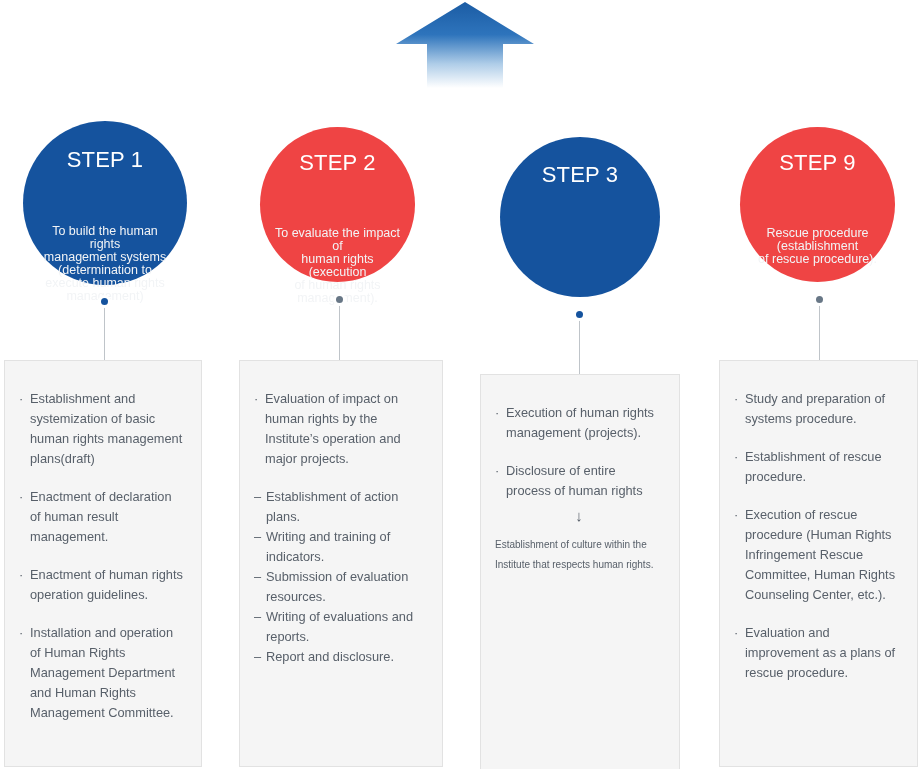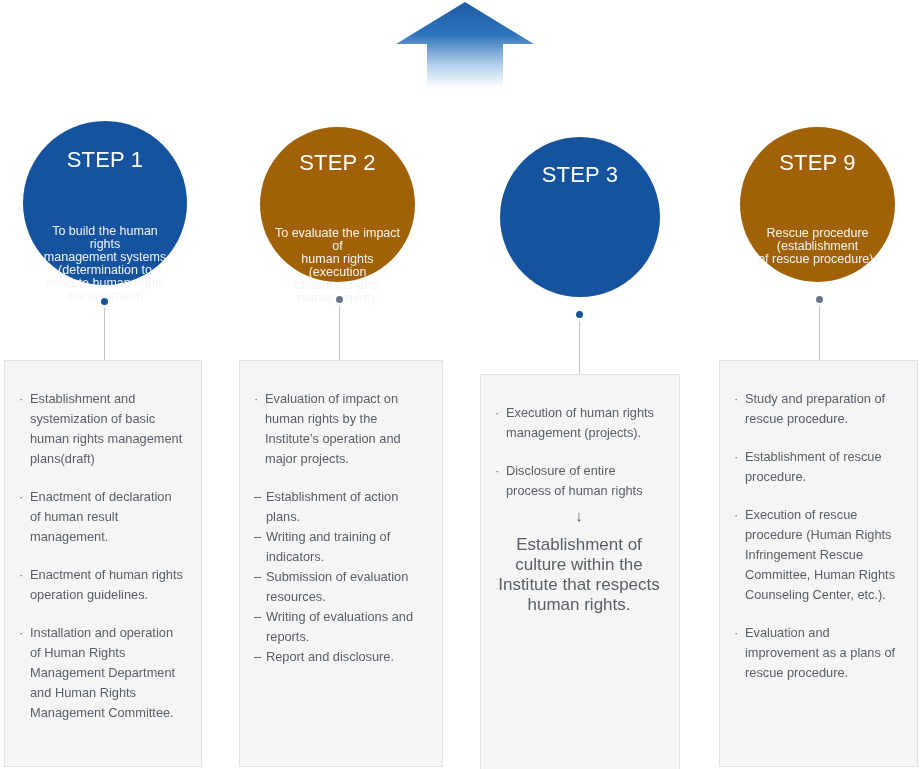--- a/index.html
+++ b/index.html
@@ -43,21 +43,21 @@
     border-radius: 50%;
     color: #ffffff;
     text-align: center;
     display: flex;
     flex-direction: column;
     justify-content: flex-start;
     box-sizing: border-box;
     gap: 44px;
   }
   .circle.blue  { background: #15539E; }
-  .circle.gray  { background: #a16207; }
+  .circle.gray  { background: #ef4444; }
 
   .circle-title {
     font-size: 22px;
     font-weight: normal;
     letter-spacing: .2px;
     line-height: 1;
     margin: 0;
     color: #ffffff;
   }
   .circle-desc {
@@ -131,25 +131,24 @@
 
   .arrow-row {
     text-align: center;
     font-size: 15px;
     line-height: 26px;
     color: #58606a;
     margin: 2px 0 6px 0;
   }
 
   .plain-block {
-    font-size: 17px;
+    font-size: 10px;
     line-height: 20px;
     color: #58606a;
     padding-left: 0px;
-    text-align: center;
   }
 </style>
 </head>
 <body>
 
 <div id="stage">
 
   <div class="top-arrow">
     <svg width="140" height="88" viewBox="0 0 140 88" xmlns="http://www.w3.org/2000/svg">
       <defs>
@@ -264,21 +263,21 @@
       <p class="circle-desc" style="margin-top:9px;">Rescue procedure
 (establishment
 of rescue procedure).</p>
     </div>
     <div class="connector-line" style="left:104px; top:298px; height:62px;"></div>
     <div class="connector-dot gray" style="left:98px; top:293px;"></div>
 
     <div class="panel" style="left:4px; width:199px;">
       <div class="bullet-item">
         <span class="bullet-mark">·</span>
-        <span class="bullet-text">Study and preparation of rescue procedure.</span>
+        <span class="bullet-text">Study and preparation of systems procedure.</span>
       </div>
       <div class="bullet-item">
         <span class="bullet-mark">·</span>
         <span class="bullet-text">Establishment of rescue procedure.</span>
       </div>
       <div class="bullet-item">
         <span class="bullet-mark">·</span>
         <span class="bullet-text">Execution of rescue procedure (Human Rights Infringement Rescue Committee, Human Rights Counseling Center, etc.).</span>
       </div>
       <div class="bullet-item">

